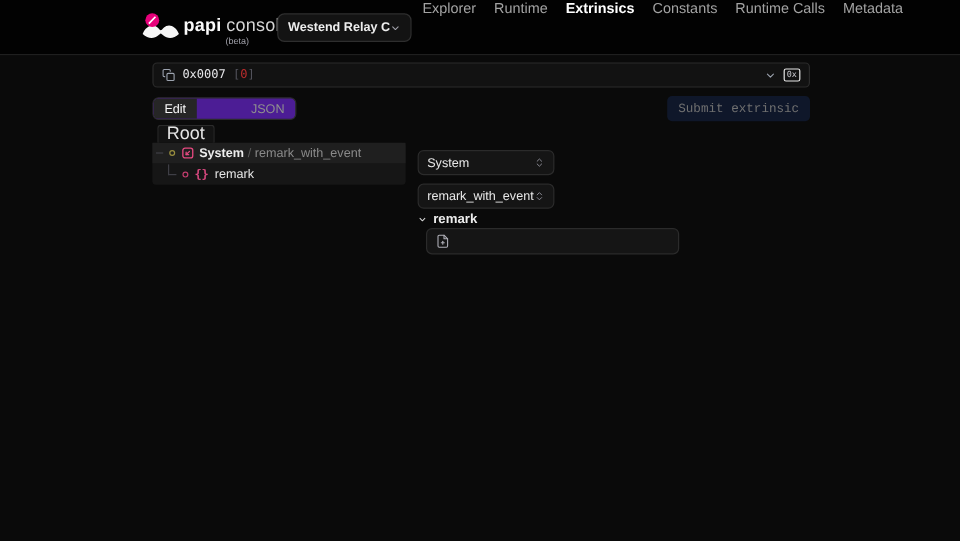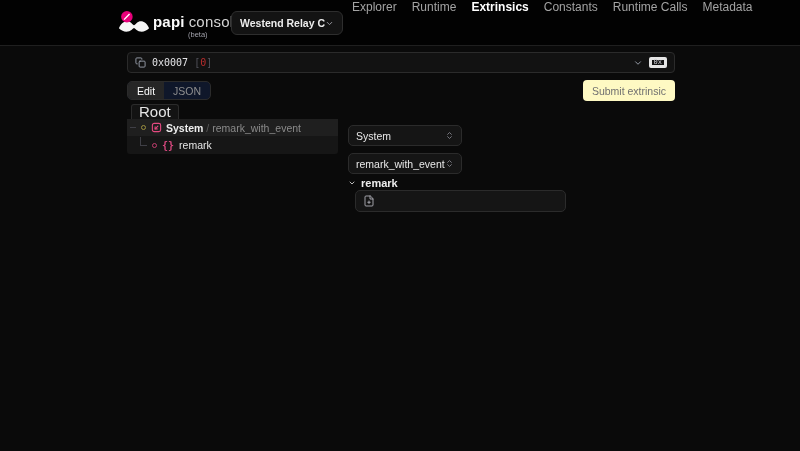--- a/index.html
+++ b/index.html
@@ -39,36 +39,36 @@
     position:absolute; top:52px; left:0; right:0; height:21px;
     background:#121212; border:1px solid #2b2b2b; border-radius:4px;
     display:flex; align-items:center; gap:6px; padding:0 7px;
     font-family:"DejaVu Sans Mono", monospace; font-size:10px; cursor:text;
   }
   .hexbar .val { color:#e4e4e7; }
   .hexbar .br { color:#52525b; }
   .hexbar .byte { color:#b92c2c; }
   .hexbar .spacer { flex:1; }
   .hex-badge {
-    border:3px solid #e5e5e5; border-radius:2px; color:#c9c9cf;
+    border:1px solid #e5e5e5; border-radius:2px; color:#c9c9cf;
     font-size:7px; line-height:9px; padding:0 2px; height:11px; display:flex; align-items:center;
     cursor:pointer; font-family:"DejaVu Sans Mono", monospace;
   }
 
   .tab-group {
     position:absolute; top:81px; left:0; height:19px; display:inline-flex;
-    border:1px solid #2b2b2b; border-radius:5px; background:#0f172a; overflow:hidden;
+    border:1px solid #2b2b2b; border-radius:5px; background:#4c1d95; overflow:hidden;gap:36px;
   }
   .tab { padding:0 9px; font-size:10.5px; line-height:18px; color:#8f8f8f; cursor:pointer; }
   .tab.active { background:#262626; color:#fafafa; }
 
   .submit-btn {
     position:absolute; top:80px; right:0; height:21px; padding:0 9px;
-    background:#fef9c3; border:none; border-radius:4px;
-    color:#707070; font-size:10.5px; cursor:pointer; font-family:Liberation Sans, sans-serif;text-align:center;
+    background:#0f172a; border:none; border-radius:4px;
+    color:#707070; font-size:10.5px; cursor:pointer; font-family:Liberation Mono, monospace;text-align:center;
   }
 
   .root-tab {
     position:absolute; top:104px; left:4px; height:15px; padding:0 7px;
     background:#131313; border:1px solid #2b2b2b; border-bottom:none;
     border-radius:3px 3px 0 0; font-size:15px; line-height:13px; color:#e5e5e5;
     cursor:pointer; z-index:2;
   }
   .tree-panel {
     position:absolute; top:119px; left:0; width:211px; height:35px;

